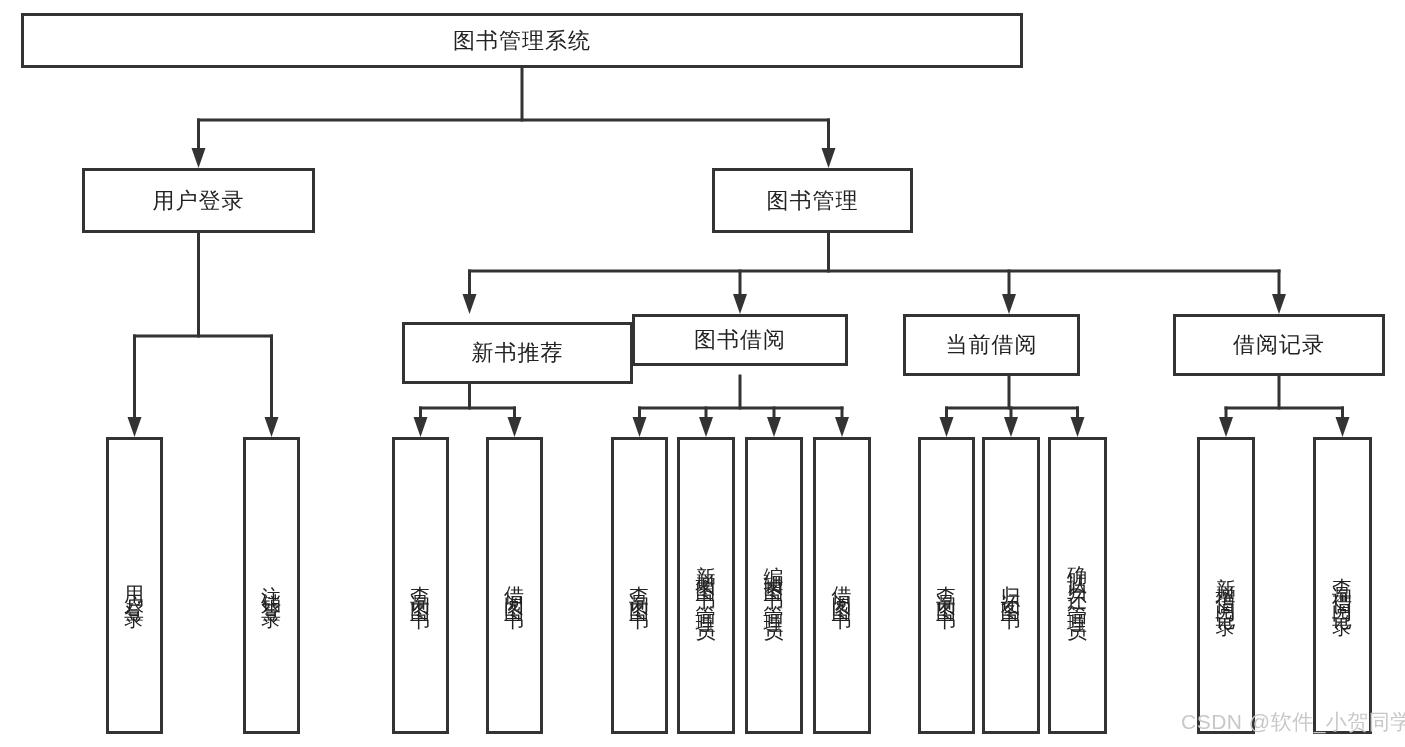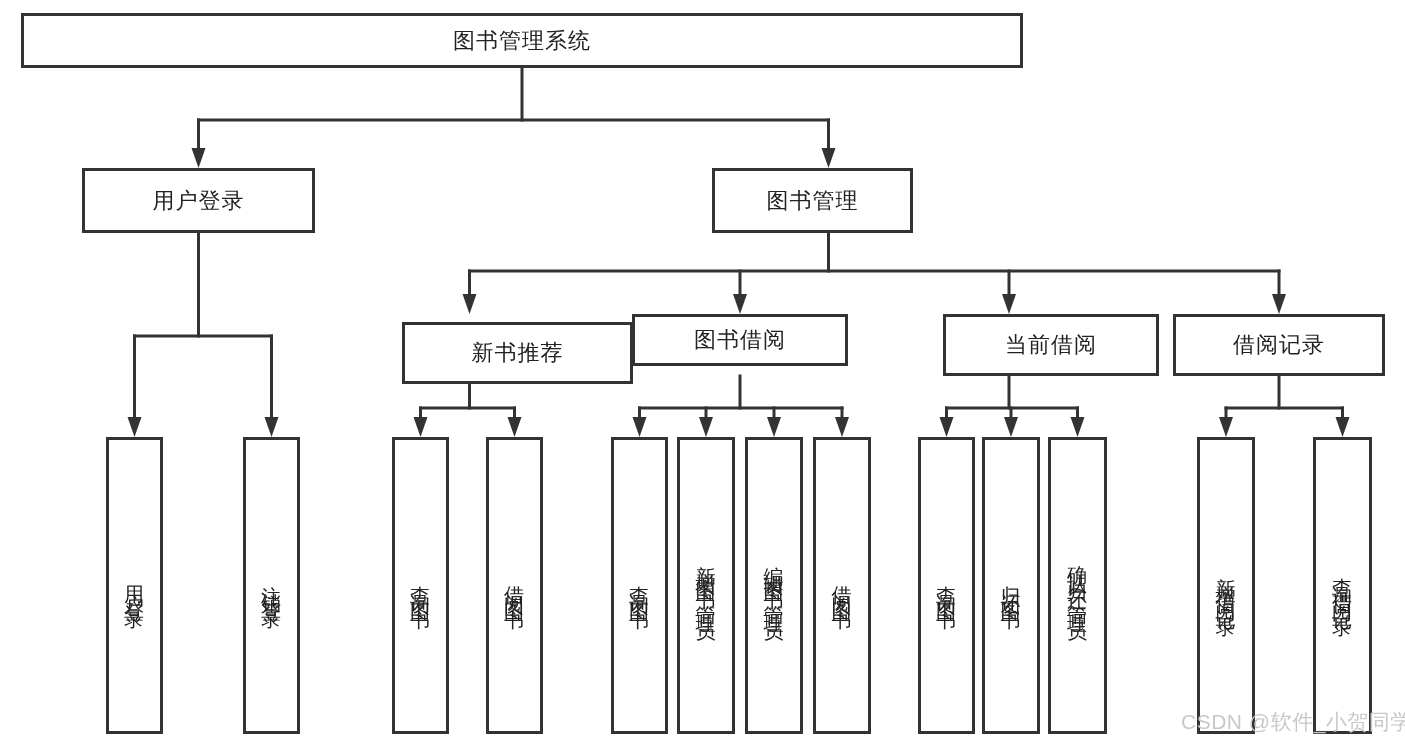--- a/index.html
+++ b/index.html
@@ -116,21 +116,21 @@
       </div>
       <div class="node v" style="left: 677px; top: 437px; width: 58px; height: 297px;">
         <span class="lbl">新增图书（管理员）</span>
       </div>
       <div class="node v" style="left: 745px; top: 437px; width: 58px; height: 297px;">
         <span class="lbl">编辑图书（管理员）</span>
       </div>
       <div class="node v" style="left: 813px; top: 437px; width: 58px; height: 297px;">
         <span class="lbl">借阅图书</span>
       </div>
-      <div class="node" style="left: 903px; top: 314px; width: 216px; height: 62px; margin-left: 40px;">
+      <div class="node" style="left: 903px; top: 314px; width: 177px; height: 62px;">
         <span class="lbl">当前借阅</span>
       </div>
       <div class="node v" style="left: 918px; top: 437px; width: 57px; height: 297px;">
         <span class="lbl">查询图书</span>
       </div>
       <div class="node v" style="left: 982px; top: 437px; width: 58px; height: 297px;">
         <span class="lbl">归还图书</span>
       </div>
       <div class="node v" style="left: 1048px; top: 437px; width: 59px; height: 297px;">
         <span class="lbl">确认归还（管理员）</span>

